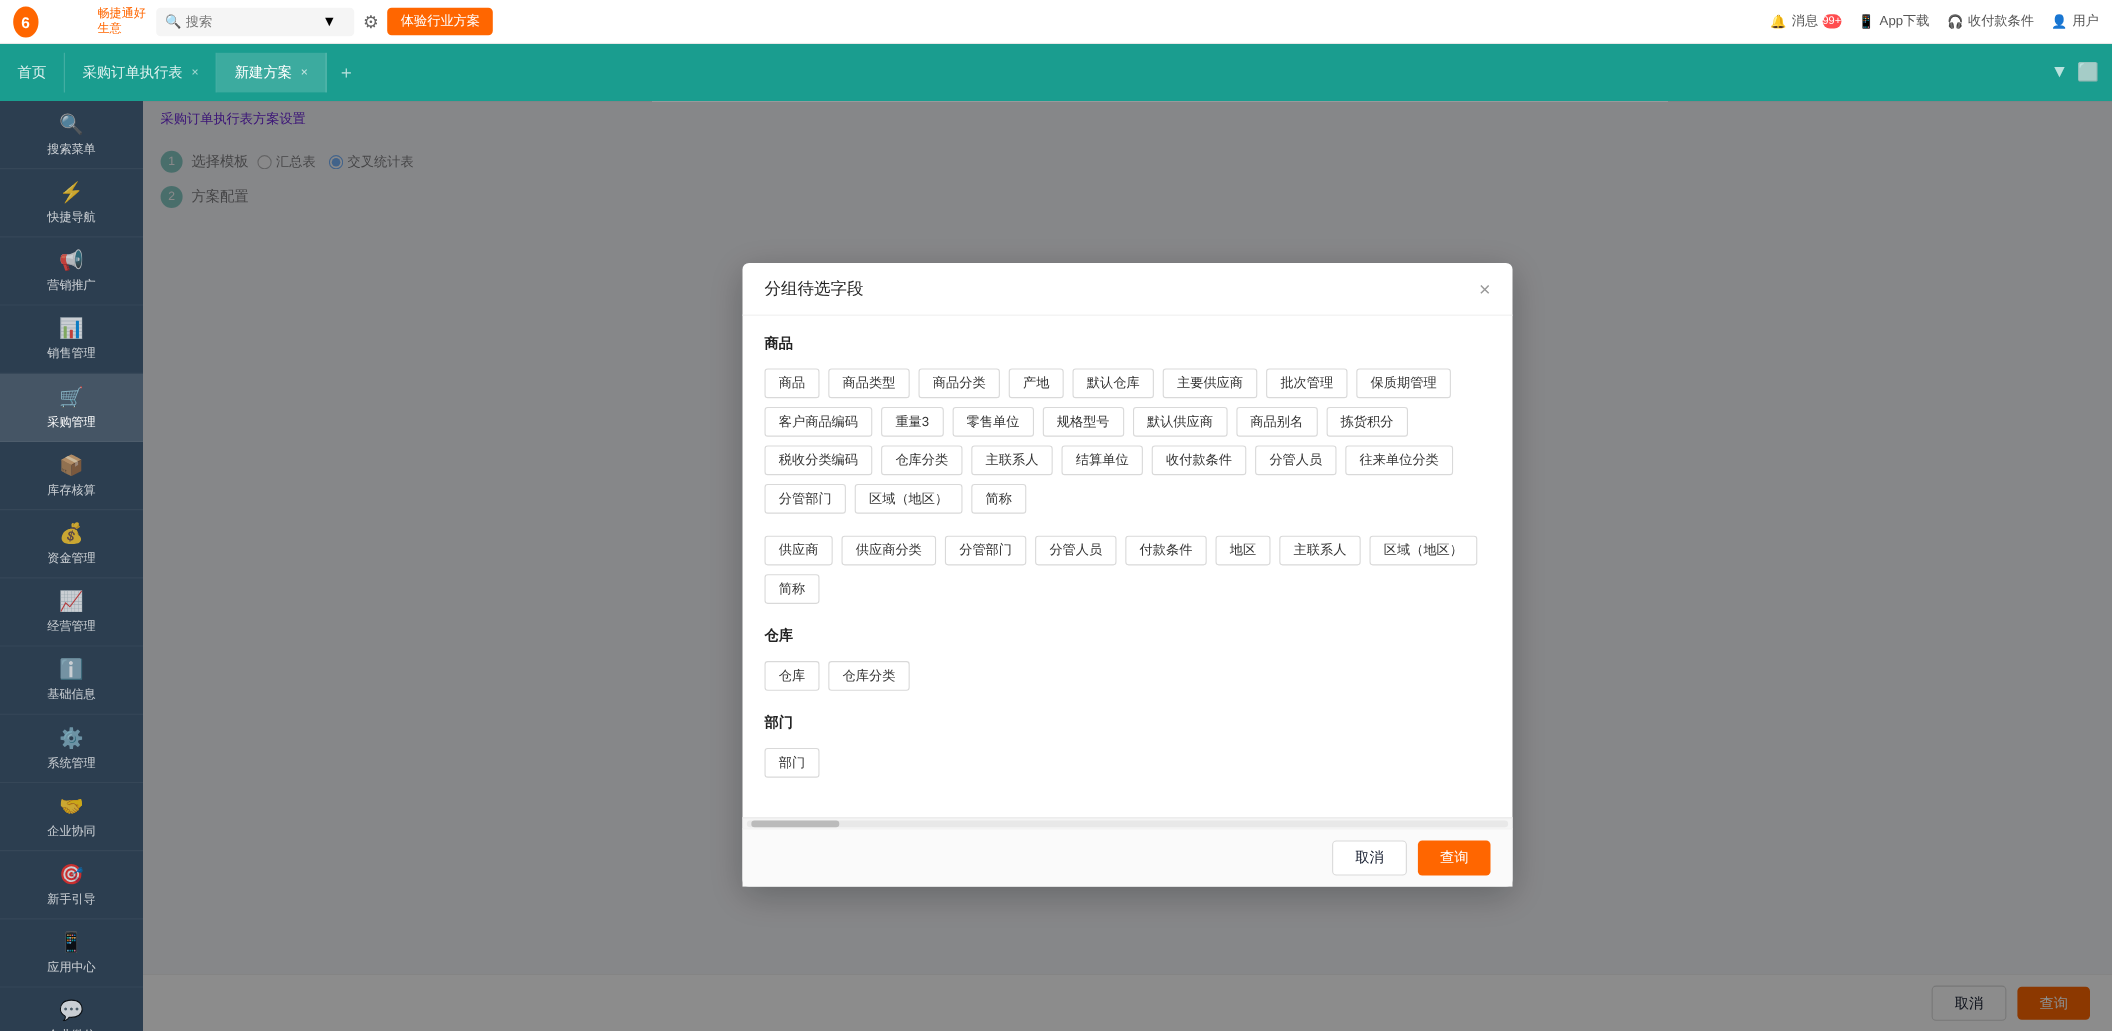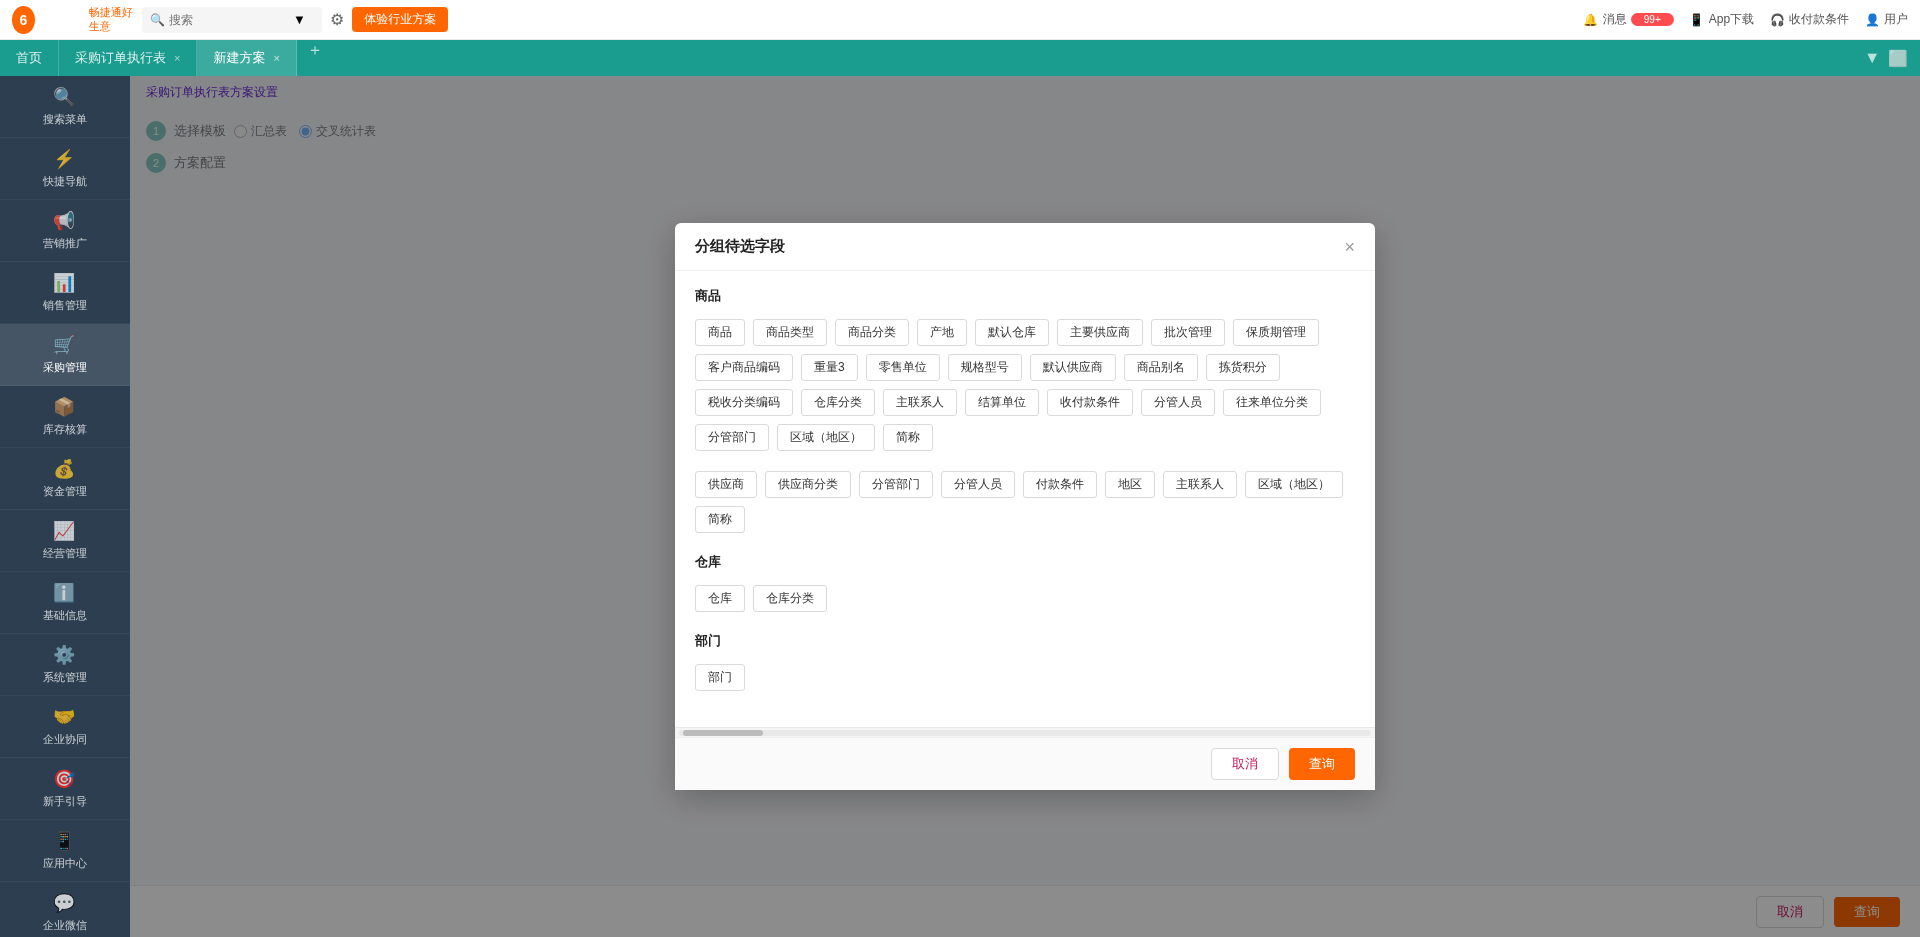--- a/index.html
+++ b/index.html
@@ -61,30 +61,31 @@
       display: flex;
       align-items: center;
       gap: 16px;
       font-size: 12px;
       color: #555;
     }
     .header-right .badge {
       background: #ff4d4f;
       color: #fff;
       border-radius: 10px;
-      padding: 1px 13px;
+      padding: 1px 0;
       font-size: 10px;
     }
     .settings-icon { font-size: 16px; color: #666; cursor: pointer; }
 
     
     .nav-tabs {
-      height: 36px;
+      height: 52px;
       background: #1a9d8f;
       display: flex;
+      align-items: center;
       padding: 0 0 0 0;
     }
     .nav-tab {
       height: 36px;
       padding: 0 16px;
       display: flex;
       align-items: center;
       color: rgba(255,255,255,0.85);
       cursor: pointer;
       font-size: 13px;
@@ -184,21 +185,21 @@
       box-shadow: 0 8px 32px rgba(0,0,0,0.25);
     }
     .modal-header {
       display: flex;
       align-items: center;
       justify-content: space-between;
       padding: 14px 20px;
       border-bottom: 1px solid #f0f0f0;
       flex-shrink: 0;
     }
-    .modal-title { font-size: 15px; font-weight: 700; color: #222; }
+    .modal-title { font-size: 15px; font-weight: 400; color: #222; }
     .modal-close { cursor: pointer; font-size: 18px; color: #999; line-height: 1; }
     .modal-body {
       flex: 1;
       overflow-y: auto;
       padding: 16px 20px;
     }
     .modal-footer {
       border-top: 1px solid #f0f0f0;
       padding: 10px 20px;
       display: flex;
@@ -254,21 +255,21 @@
       gap: 10px;
       z-index: 50;
     }
     .btn-cancel {
       padding: 6px 20px;
       border: 1px solid #d9d9d9;
       background: #fff;
       border-radius: 4px;
       cursor: pointer;
       font-size: 13px;
-      color: #be185d;
+      color: #0f172a;
     }
     .btn-confirm {
       padding: 6px 20px;
       background: #ff6600;
       color: #fff;
       border: none;
       border-radius: 4px;
       cursor: pointer;
       font-size: 13px;
     }

